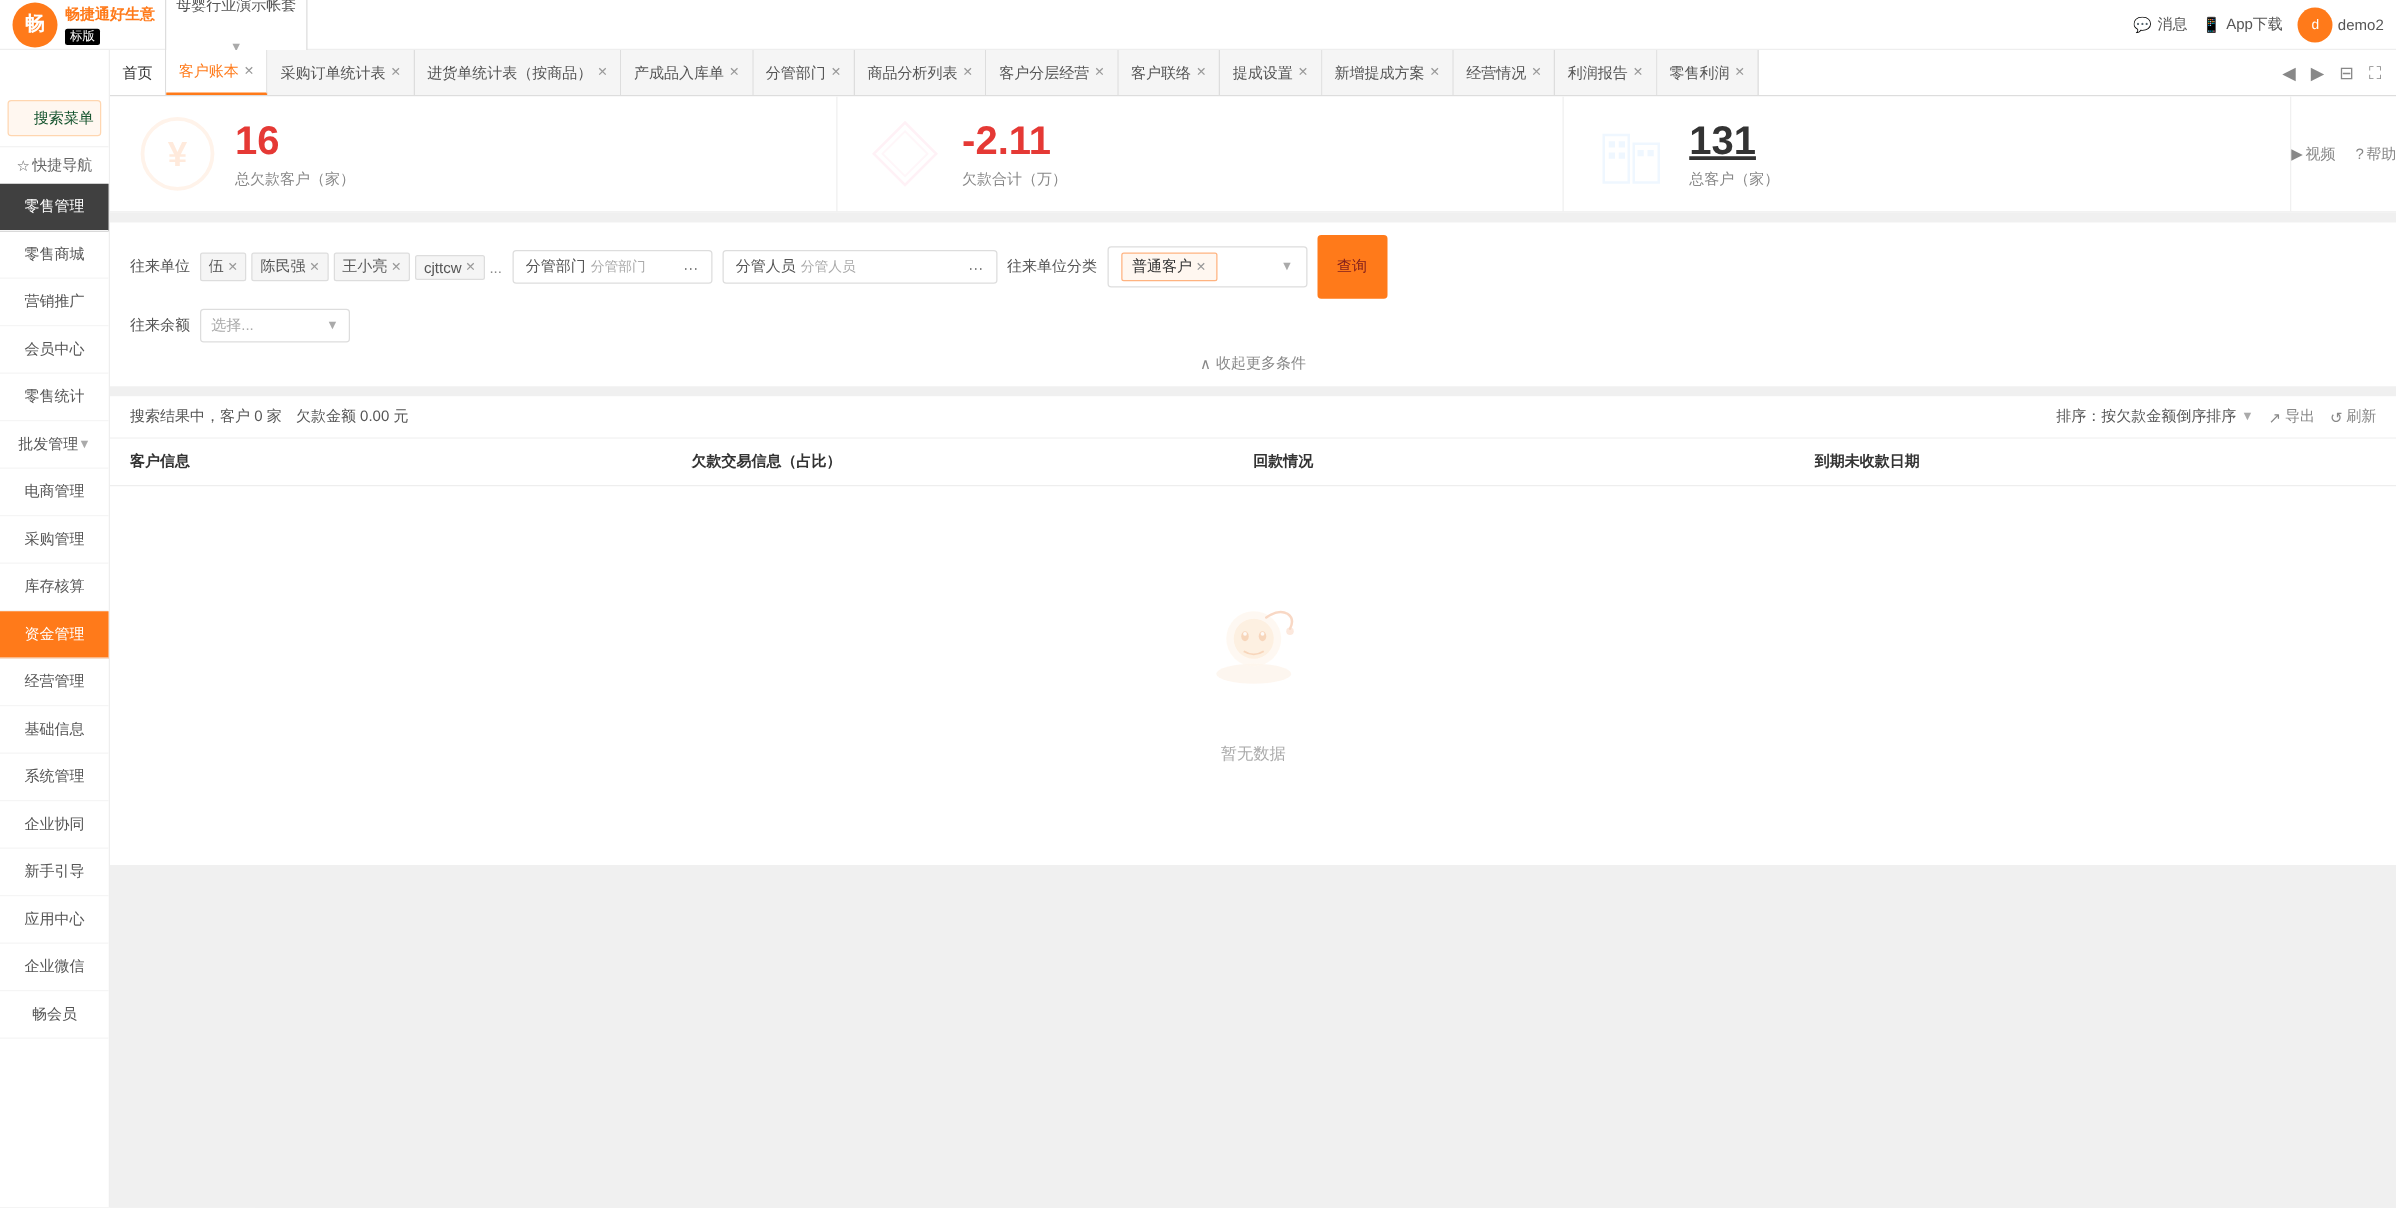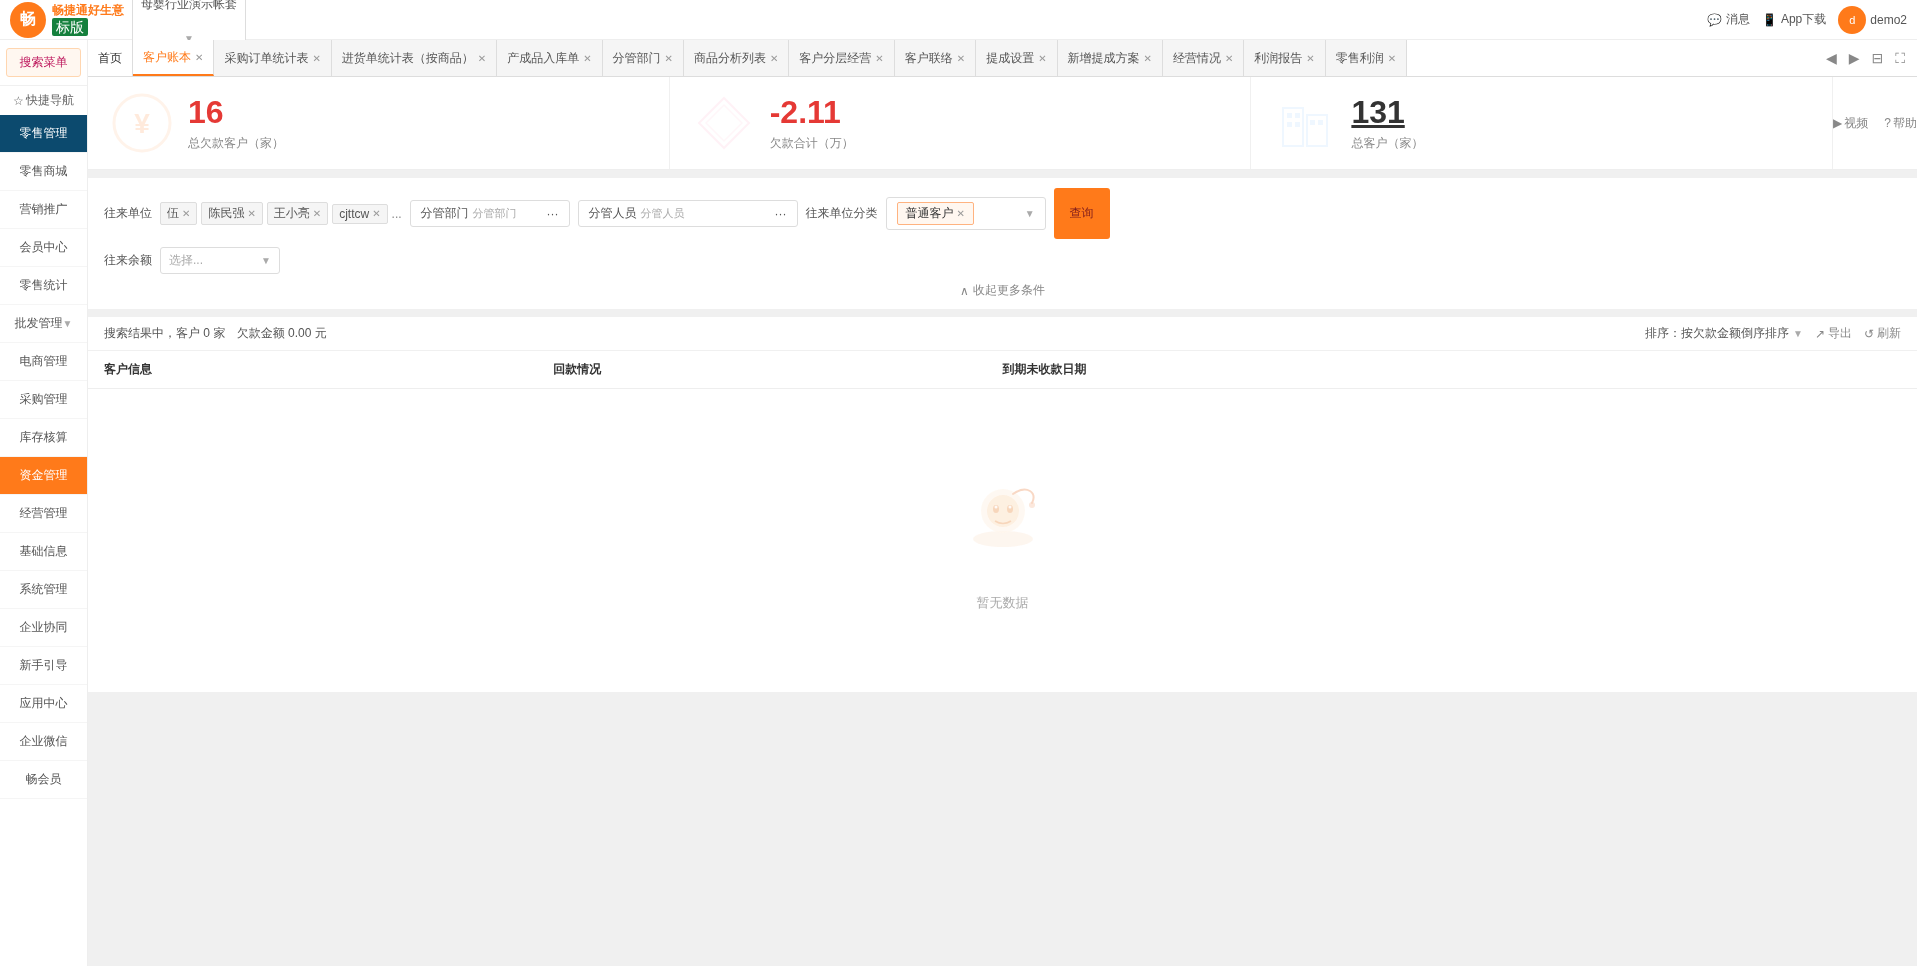--- a/index.html
+++ b/index.html
@@ -3,36 +3,36 @@
   <meta charset="utf-8">
   <style>
     * { box-sizing: border-box; margin: 0; padding: 0; }
     body { font-family: 'Microsoft YaHei', Arial, sans-serif; font-size: 13px; background: #f5f5f5; color: #333; display: flex; flex-direction: column; height: 100vh; overflow: hidden; }
 
     
     .topbar { height: 40px; background: #fff; border-bottom: 1px solid #eee; display: flex; align-items: center; padding: 0 10px; justify-content: space-between; flex-shrink: 0; }
     .topbar-left { display: flex; align-items: center; gap: 8px; }
     .logo-area { display: flex; align-items: center; gap: 6px; }
     .logo-icon { width: 36px; height: 36px; background: #ff7a1a; border-radius: 50%; display: flex; align-items: center; justify-content: center; color: white; font-size: 16px; font-weight: bold; }
-    .version-badge { background: #15803d; color: white; font-size: 14px; padding: 1px 4px; border-radius: 2px; }
+    .version-badge { background: #000000; color: white; font-size: 10px; padding: 1px 4px; border-radius: 2px; }
     .dropdown-selector { display: flex; align-items: center; gap: 20px; padding: 4px 8px; border: 1px solid #ddd; border-radius: 3px; cursor: pointer; font-size: 12px; color: #555; background: #fff; flex-direction: column; }
     .topbar-right { display: flex; align-items: center; gap: 12px; }
     .topbar-action { display: flex; align-items: center; gap: 4px; color: #555; font-size: 12px; cursor: pointer; }
     .avatar { width: 28px; height: 28px; border-radius: 50%; background: #ff7a1a; display: flex; align-items: center; justify-content: center; color: white; font-size: 11px; }
 
     
     .main-layout { display: flex; flex: 1; overflow: hidden; }
 
     
     .sidebar { width: 88px; background: #fff; border-right: 1px solid #eee; display: flex; flex-direction: column; overflow-y: auto; flex-shrink: 0; }
     .sidebar-search { padding: 8px 6px; border-bottom: 1px solid #f0f0f0; }
-    .sidebar-search-btn { width: 100%; padding: 5px; background: #fff7f0; border: 1px solid #ffd6b0; border-radius: 3px; color: #be185d; font-size: 12px; cursor: pointer; text-align: center; }
+    .sidebar-search-btn { width: 100%; padding: 5px; background: #fff7f0; border: 1px solid #ffd6b0; border-radius: 3px; color: #14532d; font-size: 12px; cursor: pointer; text-align: right; margin-top: 32px; }
     .sidebar-nav-btn { width: 100%; padding: 6px; background: #fff; border: none; color: #666; font-size: 12px; cursor: pointer; text-align: center; display: flex; align-items: center; justify-content: center; gap: 2px; }
     .sidebar-item { padding: 10px 6px; text-align: center; cursor: pointer; font-size: 12px; color: #555; border-bottom: 1px solid #f5f5f5; }
-    .sidebar-item.active { background: #0c4a6e; color: white; }
+    .sidebar-item.active { background: #404040; color: white; }
     .sidebar-item.has-sub { display: flex; align-items: center; justify-content: center; gap: 0; }
 
     
     .content { flex: 1; display: flex; flex-direction: column; overflow: hidden; background: #f0f0f0; }
 
     
     .tab-bar { background: #fff; display: flex; align-items: center; border-bottom: 1px solid #ddd; min-height: 36px; flex-shrink: 0; overflow: hidden; }
     .tab { display: inline-flex; align-items: center; padding: 0 10px; height: 36px; border-right: 1px solid #ddd; font-size: 12px; color: #555; cursor: pointer; white-space: nowrap; flex-shrink: 0; gap: 4px; background: #f5f5f5; }
     .tab.active { background: #fff; color: #ff7a1a; border-bottom: 2px solid #ff7a1a; }
     .tab.home { background: #fff; color: #333; }
@@ -401,20 +401,21 @@
           <div class="action-btn">
             <span>↺</span>
             <span>刷新</span>
           </div>
         </div>
       </div>
 
       <div class="table-area">
         <div class="table-header">
           <div class="th">客户信息</div>
+          <div class="th">欠款交易信息（占比）</div>
           <div class="th">回款情况</div>
           <div class="th">到期未收款日期</div>
         </div>
         <div class="empty-state">
           <div class="empty-icon">
             <svg width="90" height="90" viewBox="0 0 90 90" fill="none">
               <ellipse cx="45" cy="70" rx="30" ry="8" fill="#f5c9a0" opacity="0.4"></ellipse>
               <circle cx="45" cy="42" r="22" fill="#fde8d0" opacity="0.7"></circle>
               <circle cx="45" cy="42" r="16" fill="#f9c99a" opacity="0.6"></circle>
               <ellipse cx="38" cy="40" rx="3" ry="4" fill="#e88a40" opacity="0.8"></ellipse>

